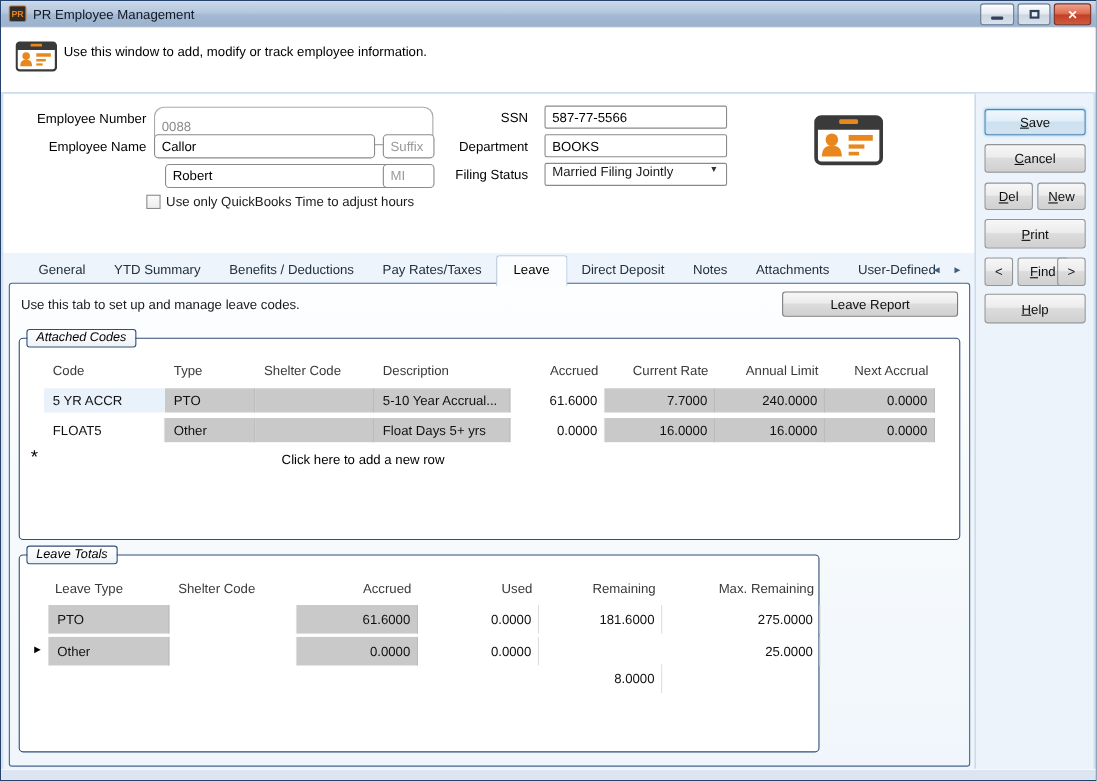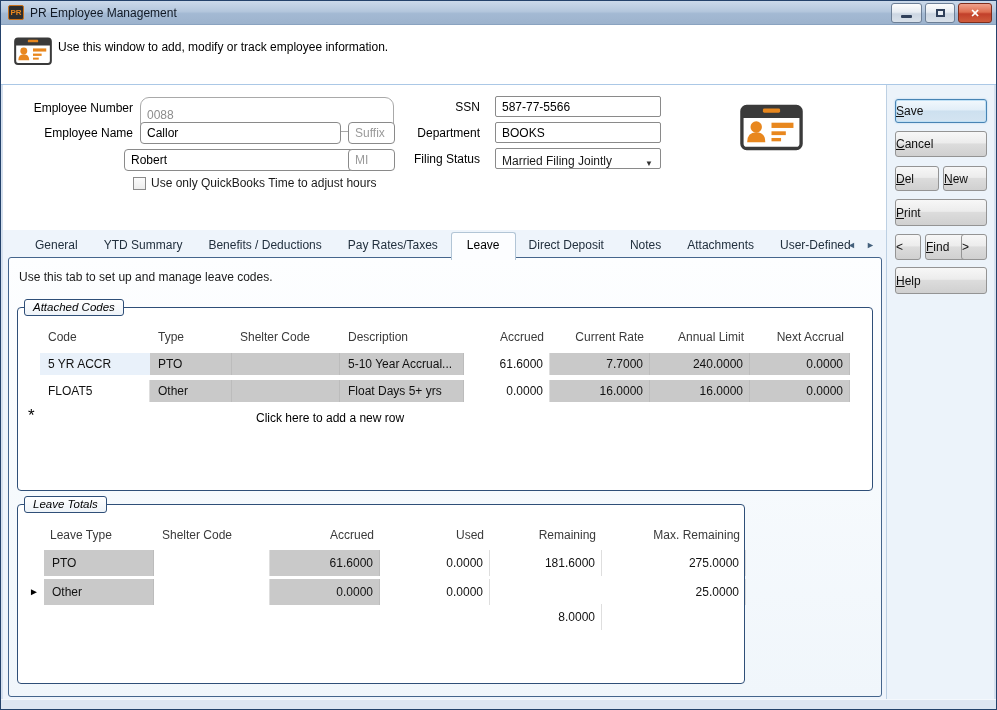--- a/index.html
+++ b/index.html
@@ -28,32 +28,32 @@
   .header-band { position:absolute; left:1px; top:25px; width:995px; height:60px; background:#fff;
                  border-bottom:1px solid #abc8e6; }
   .header-text { position:absolute; left:57px; top:15px; font-size:12px; color:#000; }
 
   
   .flabel { position:absolute; text-align:right; color:#000; }
   .tbox { position:absolute; border:1px solid #8a8a8a; background:#fff; font-family:"Liberation Sans",sans-serif;
           font-size:12px; color:#000; padding:0 6px; outline:none; }
   .tbox::placeholder { color:#9a9a9a; }
   .tbox.disabled { border:1px solid #a9a9a9; border-radius:9px; color:#8c8c8c; }
-  .combo { position:absolute; border:1px solid #8a8a8a; background:#fff; display:flex; align-items:flex-end;
+  .combo { position:absolute; border:1px solid #8a8a8a; background:#fff; display:flex; align-items:flex-start;
            padding:0 6px; border-radius:2px; }
   .combo .arrow { position:absolute; right:7px; font-size:8px; color:#333; }
   .checkbox { position:absolute; width:13px; height:13px; border:1px solid #8a8a8a;
               background:linear-gradient(180deg,#fcfcfc,#ededed); }
 
   
   .right-panel { position:absolute; left:886px; top:85px; width:109px; height:614px; background:#ecf3fa;
                  border-left:1px solid #bdd0e3; }
   .btn { position:absolute; border:1px solid #949494; border-radius:3px; color:#0f0f0f; font-size:12px;
          background:linear-gradient(180deg,#f7f7f7 0%,#ececec 45%,#dcdcdc 50%,#d0d0d0 100%);
-         display:flex; align-items:center; cursor:default; }
+         display:flex; align-items:center; justify-content:center; cursor:default; }
   .btn.default { border:1px solid #4884b4; box-shadow:inset 0 0 0 1px #bfe0f5, 0 0 2px #a8cfec;
                  background:linear-gradient(180deg,#f2f8fd 0%,#e2eef8 45%,#cde0ef 50%,#d4e4f1 100%); }
   .btn u { text-decoration:underline; }
 
   
   .lower-bg { position:absolute; left:1px; top:230px; width:885px; height:469px; background:#eef4fb; }
   .tabstrip { position:absolute; left:22px; top:232px; height:26px; display:flex; align-items:flex-end; z-index:3; }
   .tab { padding:5px 13px 6px 13px; color:#22303e; font-size:12px; white-space:nowrap; }
   .tab.active { background:#fcfdff; border:1px solid #b2c5d6; border-bottom:none; border-radius:3px 3px 0 0;
                 padding:5px 15px 8px 15px; margin-bottom:-2px; position:relative; z-index:4; color:#000; }
@@ -114,21 +114,21 @@
 
   <div class="flabel" style="left:10px; top:101px; width:123px;">Employee Number</div>
   <div class="flabel" style="left:10px; top:126px; width:123px;">Employee Name</div>
   <div class="flabel" style="left:380px; top:100px; width:100px;">SSN</div>
   <div class="flabel" style="left:380px; top:126px; width:100px;">Department</div>
   <div class="flabel" style="left:380px; top:152px; width:100px;">Filing Status</div>
 
   <input class="tbox disabled" style="left: 140px; top: 97px; width: 254px; height: 35px;" value="0088">
   <input class="tbox" style="left: 140px; top: 122px; width: 201px; height: 22px; border-radius: 4px;" value="Callor">
   <input class="tbox" style="left: 348px; top: 122px; width: 47px; height: 22px; border-radius: 4px;" placeholder="Suffix">
-  <input class="tbox" style="left: 124px; top: 149px; width: 238px; height: 22px; border-radius: 4px;" value="Robert">
+  <input class="tbox" style="left: 150px; top: 149px; width: 238px; height: 22px; border-radius: 4px;" value="Robert">
   <input class="tbox" style="left: 348px; top: 149px; width: 47px; height: 22px; border-radius: 4px;" placeholder="MI">
   <div class="checkbox" style="left:133px; top:177px;"></div>
   <div class="abs" style="left:151px; top:176px;">Use only QuickBooks Time to adjust hours</div>
 
   <input class="tbox" style="left: 495px; top: 96px; width: 166px; height: 21px; border-radius: 2px;" value="587-77-5566">
   <input class="tbox" style="left: 495px; top: 122px; width: 166px; height: 21px; border-radius: 2px;" value="BOOKS">
   <div class="combo" style="left:495px; top:148px; width:166px; height:21px;">
     <span>Married Filing Jointly</span>
     <span class="arrow">▼</span>
   </div>
@@ -184,20 +184,23 @@
     <div class="tab">Direct Deposit</div>
     <div class="tab">Notes</div>
     <div class="tab">Attachments</div>
     <div class="tab">User-Defined</div>
   </div>
   <div class="tab-arrow" style="left:847px;">◄</div>
   <div class="tab-arrow" style="left:866px;">►</div>
 
   <div class="tab-panel">
     <div class="abs" style="left:10px; top:12px;">Use this tab to set up and manage leave codes.</div>
+    <div class="btn" style="left:702px; top:7px; width:160px; height:23px; border-color:#7a7a7a;">
+      <span>Leave Report</span>
+    </div>
 
     <div class="groupbox" style="left:8px; top:49px; width:856px; height:184px;">
       <div class="group-label">Attached Codes</div>
 
       <div class="hcell" style="left:30px;  top:21px; width:102px;">Code</div>
       <div class="hcell" style="left:140px; top:21px; width:74px;">Type</div>
       <div class="hcell" style="left:222px; top:21px; width:100px;">Shelter Code</div>
       <div class="hcell" style="left:330px; top:21px; width:116px;">Description</div>
       <div class="hcell num" style="left:446px; top:21px; width:80px;">Accrued</div>
       <div class="hcell num" style="left:532px; top:21px; width:94px;">Current Rate</div>

